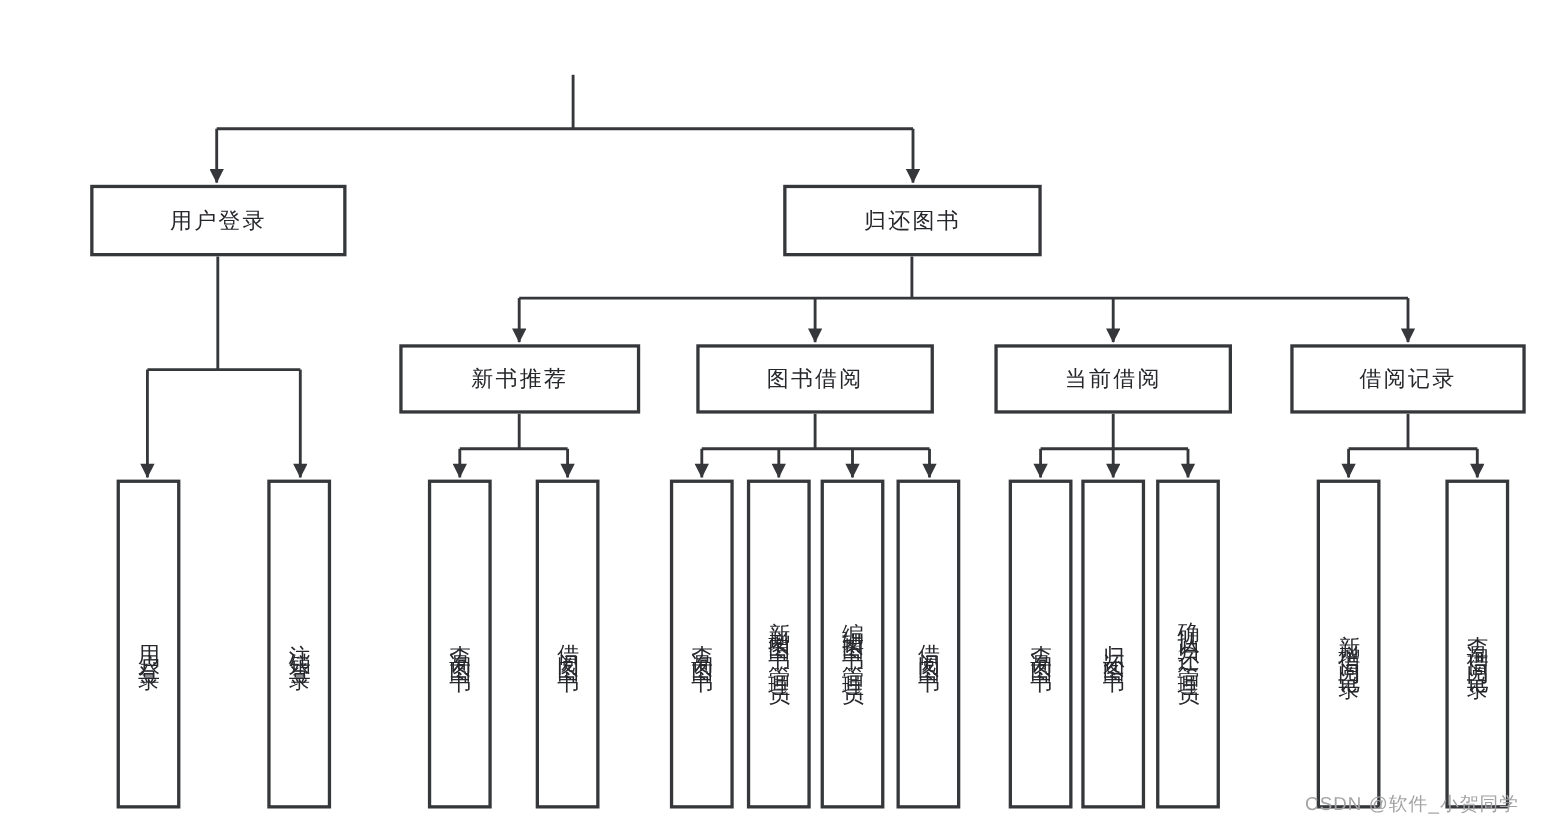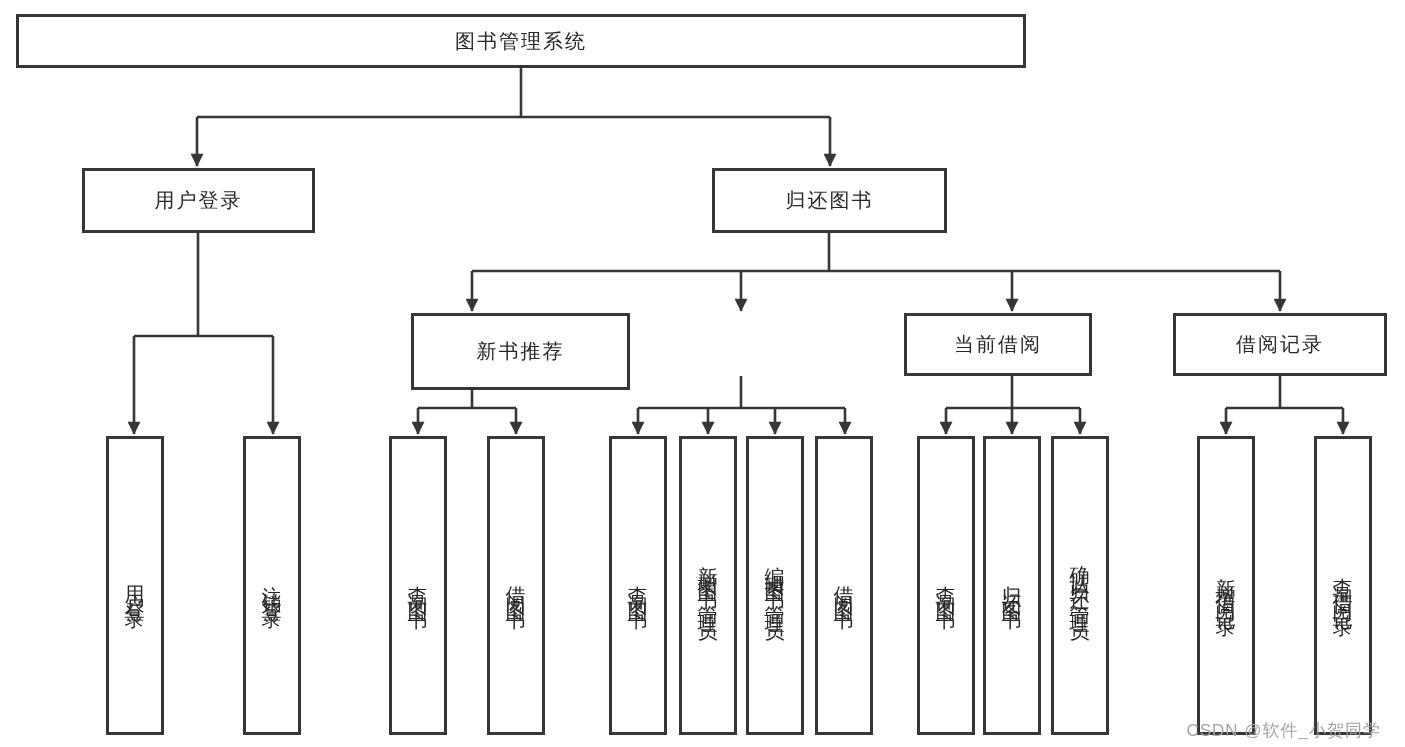--- a/index.html
+++ b/index.html
@@ -97,27 +97,27 @@
     <path class="c" d="M946 408 V434" marker-end="url(#arrow)"></path>
     <path class="c" d="M1012 408 V434" marker-end="url(#arrow)"></path>
     <path class="c" d="M1080 408 V434" marker-end="url(#arrow)"></path>
 
     <path class="c" d="M1280 376 V408"></path>
     <path class="c" d="M1226 408 H1343"></path>
     <path class="c" d="M1226 408 V434" marker-end="url(#arrow)"></path>
     <path class="c" d="M1343 408 V434" marker-end="url(#arrow)"></path>
   </svg>
 
-  <div class="box" style="left:16px;top:14px;width:1010px;height:54px;">图书管理系统</div>
 
   <div class="box" style="left:82px;top:168px;width:233px;height:65px;">用户登录</div>
   <div class="box" style="left:712px;top:168px;width:235px;height:65px;">归还图书</div>
 
-  <div class="box" style="left:363px;top:313px;width:219px;height:77px;margin-left:48px;">新书推荐</div>
-  <div class="box" style="left:904px;top:313px;width:188px;height:63px;">当前借阅</div>
+  <div class="box" style="left:363px;top:313px;width:219px;height:63px;">新书推荐</div>
+  <div class="box" style="left:633px;top:313px;width:216px;height:63px;">图书借阅</div>
+  <div class="box" style="left:904px;top:313px;width:216px;height:63px;">当前借阅</div>
   <div class="box" style="left:1173px;top:313px;width:214px;height:63px;">借阅记录</div>
 
   <div class="vbox" style="left:106px;top:436px;width:58px;height:299px;">
     <span>用户登录</span>
   </div>
   <div class="vbox" style="left:243px;top:436px;width:58px;height:299px;">
     <span>注销登录</span>
   </div>
 
   <div class="vbox" style="left:389px;top:436px;width:58px;height:299px;">

